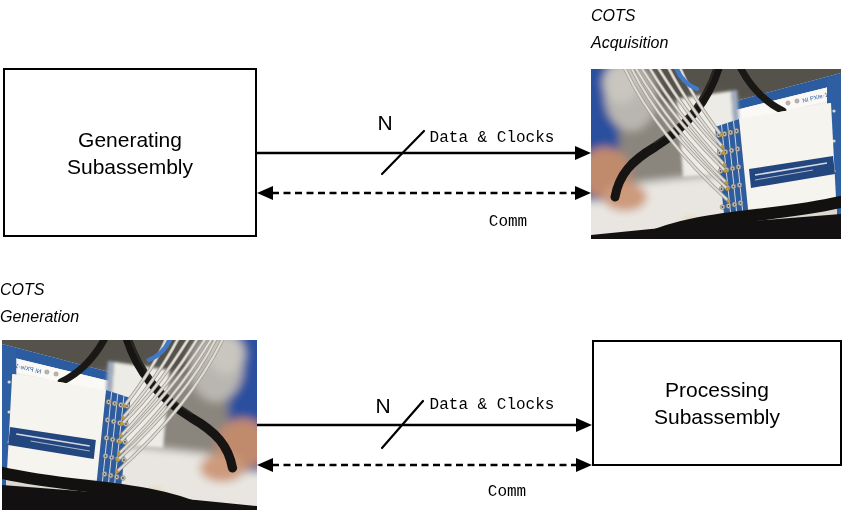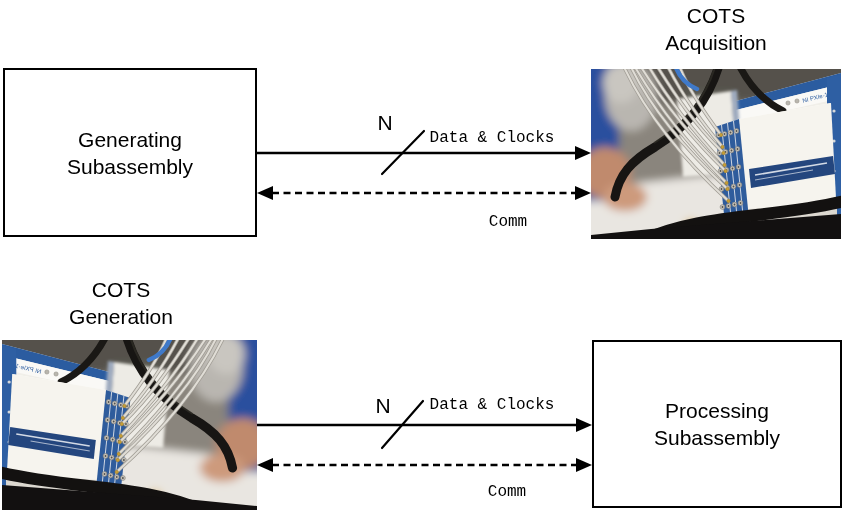--- a/index.html
+++ b/index.html
@@ -8,21 +8,21 @@
     font-family:"Liberation Sans","DejaVu Sans",sans-serif;color:#000;
   }
   .abs{position:absolute;}
   .multiline{white-space:pre-line;}
   .box{
     box-sizing:border-box;border:2px solid #000;background:#fff;
     display:flex;align-items:center;justify-content:center;text-align:center;
     font-size:21px;line-height:27px;
   }
   .title{
-    text-align:center;font-size:21px;line-height:27px;
+    font-size:16px;line-height:27px;font-style:italic;
   }
   .small-label{
     font-size:16px;line-height:16px;text-align:center;font-family:Liberation Mono, monospace;
   }
   .n-label{
     font-size:21px;line-height:22px;text-align:center;
   }
   .photo{position:absolute;display:block;}
   .mirror{transform:scaleX(-1);transform-origin:50% 50%;}
   svg.overlay{position:absolute;left:0;top:0;pointer-events:none;}
@@ -198,21 +198,21 @@
 
   <div class="abs title" style="left:0px;top:276px;width:242px;">
     <span class="multiline">COTS
 Generation</span>
   </div>
 
   <svg class="photo mirror" style="left:2px;top:340px;" width="255" height="170" viewBox="0 0 250 170" preserveAspectRatio="none">
     <use href="#photo-scene"></use>
   </svg>
 
-  <div class="abs box" style="left:592px;top:340px;width:250px;height:168px;">
+  <div class="abs box" style="left:592px;top:340px;width:250px;height:126px;">
     <span class="multiline">Processing
 Subassembly</span>
   </div>
 
   <svg class="overlay" width="849" height="514" viewBox="0 0 849 514">
 
     <g>
       <line x1="257" y1="153" x2="577" y2="153" stroke="#000" stroke-width="2.4"></line>
       <polygon points="575,146 591,153 575,160" fill="#000"></polygon>
     </g>

